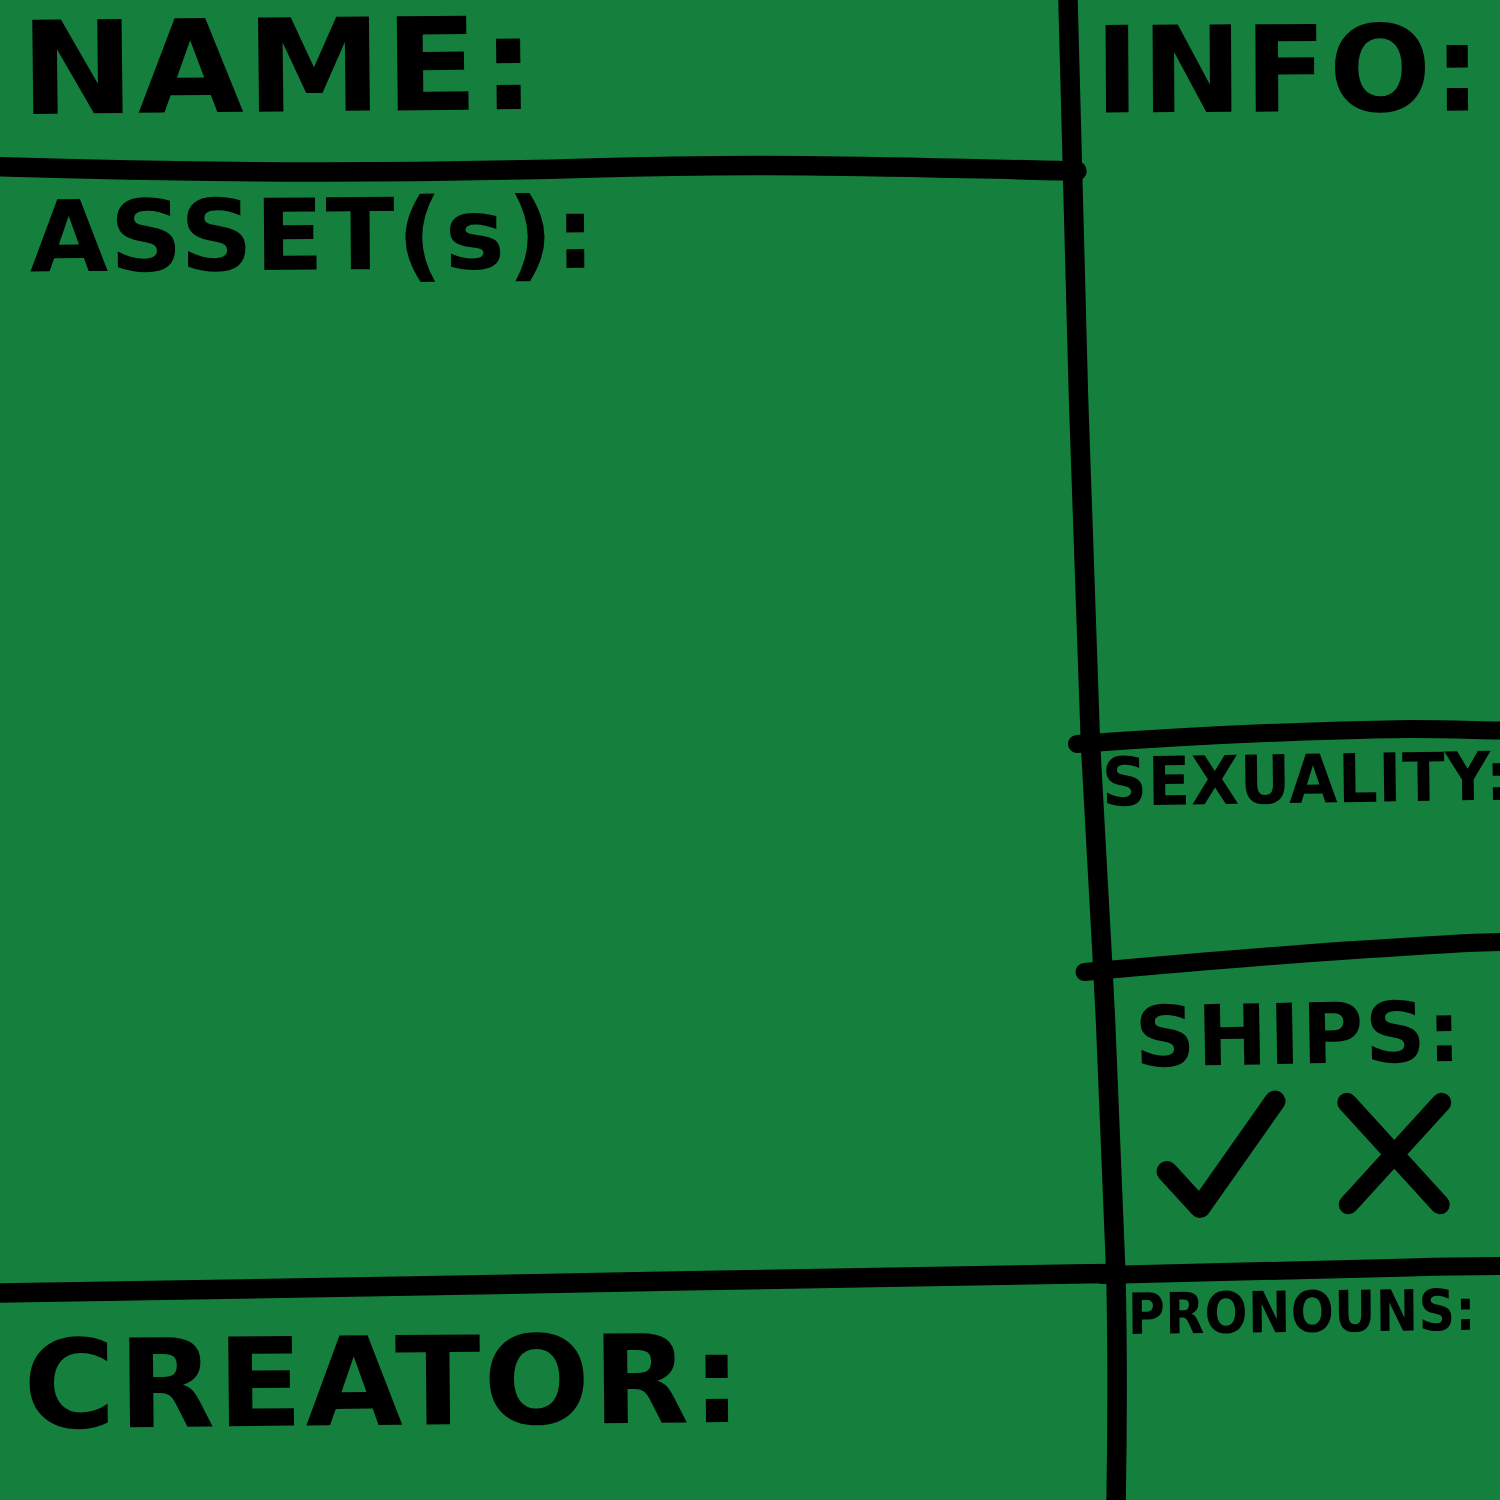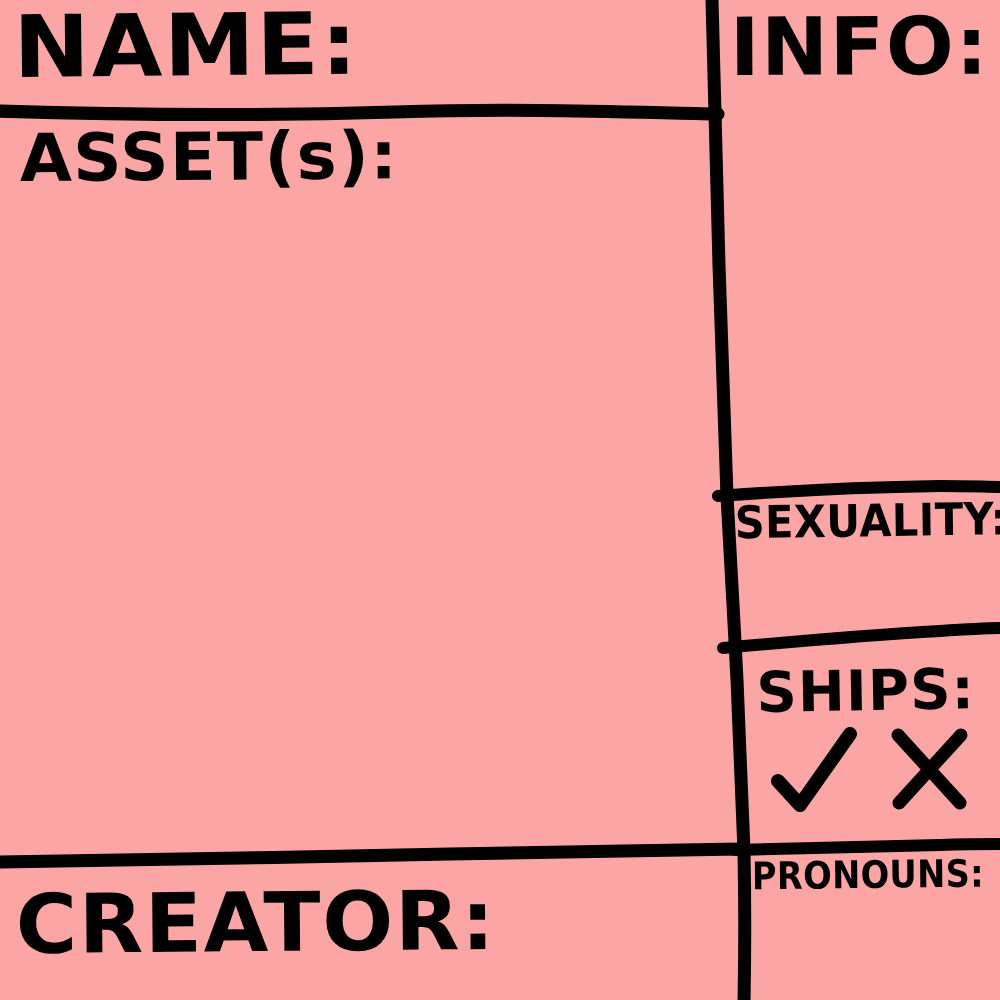--- a/index.html
+++ b/index.html
@@ -5,21 +5,21 @@
 <style>
   html, body {
     margin: 0;
     padding: 0;
     background: #ffffff;
   }
   #canvas {
     position: relative;
     width: 1000px;
     height: 1000px;
-    background: #fca5a5;
+    background: #15803d;
     overflow: hidden;
     font-family: "DejaVu Sans", sans-serif;
   }
   #lines {
     position: absolute;
     left: 0; top: 0;
     width: 1000px;
     height: 1000px;
     pointer-events: none;
   }

